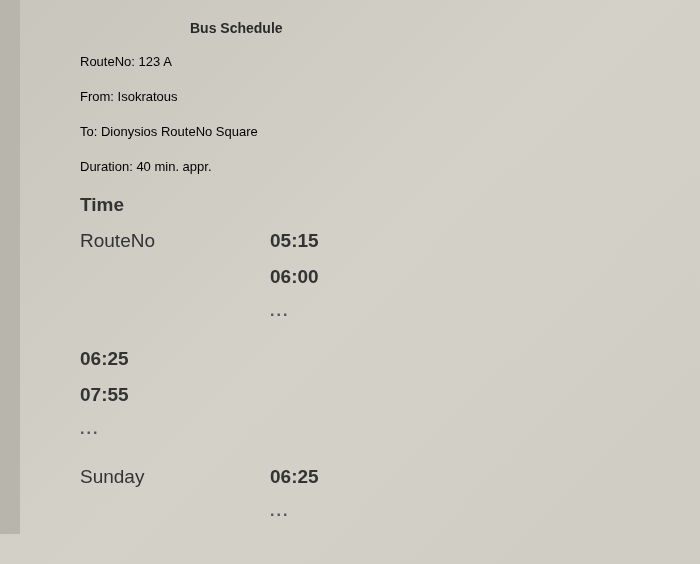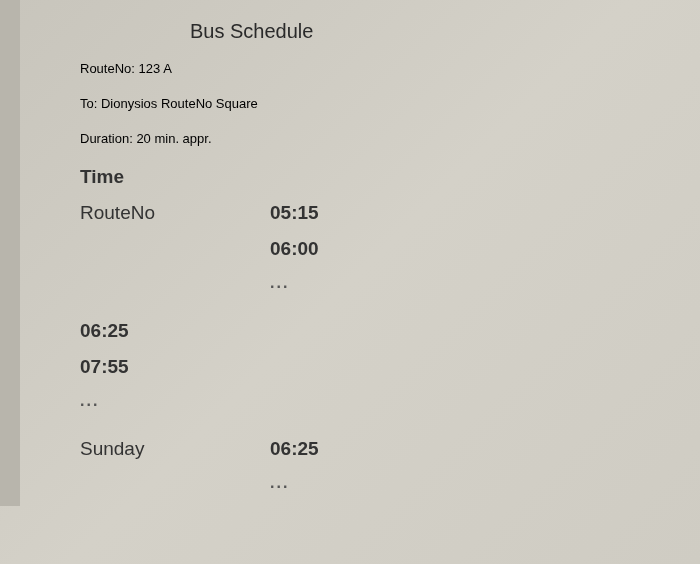--- a/index.html
+++ b/index.html
@@ -15,22 +15,22 @@
       color: #2a2a2a;
       padding: 0;
       overflow: hidden;
       position: relative;
     }
     .page {
       padding: 20px 0 0 30px;
       border-left: 20px solid #b8b5ac;
     }
     .title {
-      font-weight: normal;
-      font-size: 20px;
+      font-weight: bold;
+      font-size: 14px;
       margin-left: 140px;
       margin-bottom: 18px;
     }
     .info-line {
       font-size: 13px;
       margin: 0 0 20px 30px;
       color: #000000;
     }
     .schedule {
       margin-left: 30px;
@@ -64,29 +64,33 @@
 <body>
 
 <div class="page">
   <div class="title">Bus Schedule</div>
 
   <div class="info-line">
     <span>RouteNo:</span>
     <span>123 A</span>
   </div>
 
+  <div class="info-line">
+    <span>From:</span>
+    <span>Isokratous</span>
+  </div>
 
   <div class="info-line">
     <span>To:</span>
     <span>Dionysios RouteNo Square</span>
   </div>
 
   <div class="info-line">
     <span>Duration:</span>
-    <span>20 min. appr.</span>
+    <span>40 min. appr.</span>
   </div>
 
   <div class="schedule">
     <div class="schedule-row">
       <div class="col-time">Time</div>
     </div>
 
     <div class="schedule-row">
       <div class="col-day">RouteNo</div>
       <div class="col-time">

